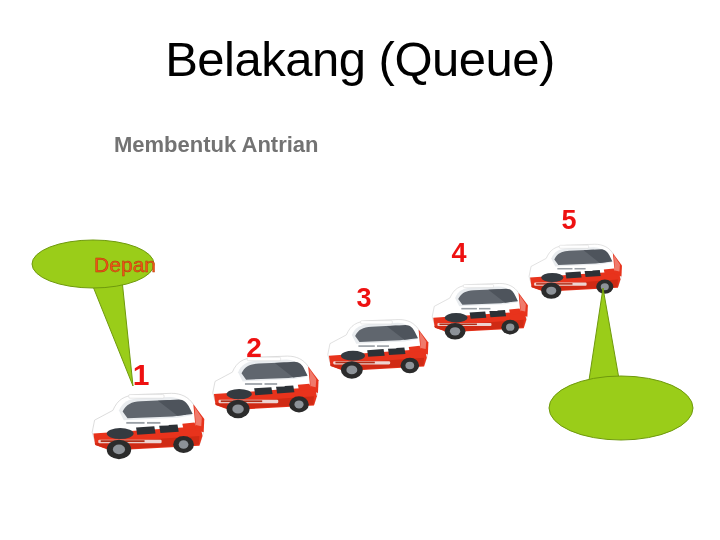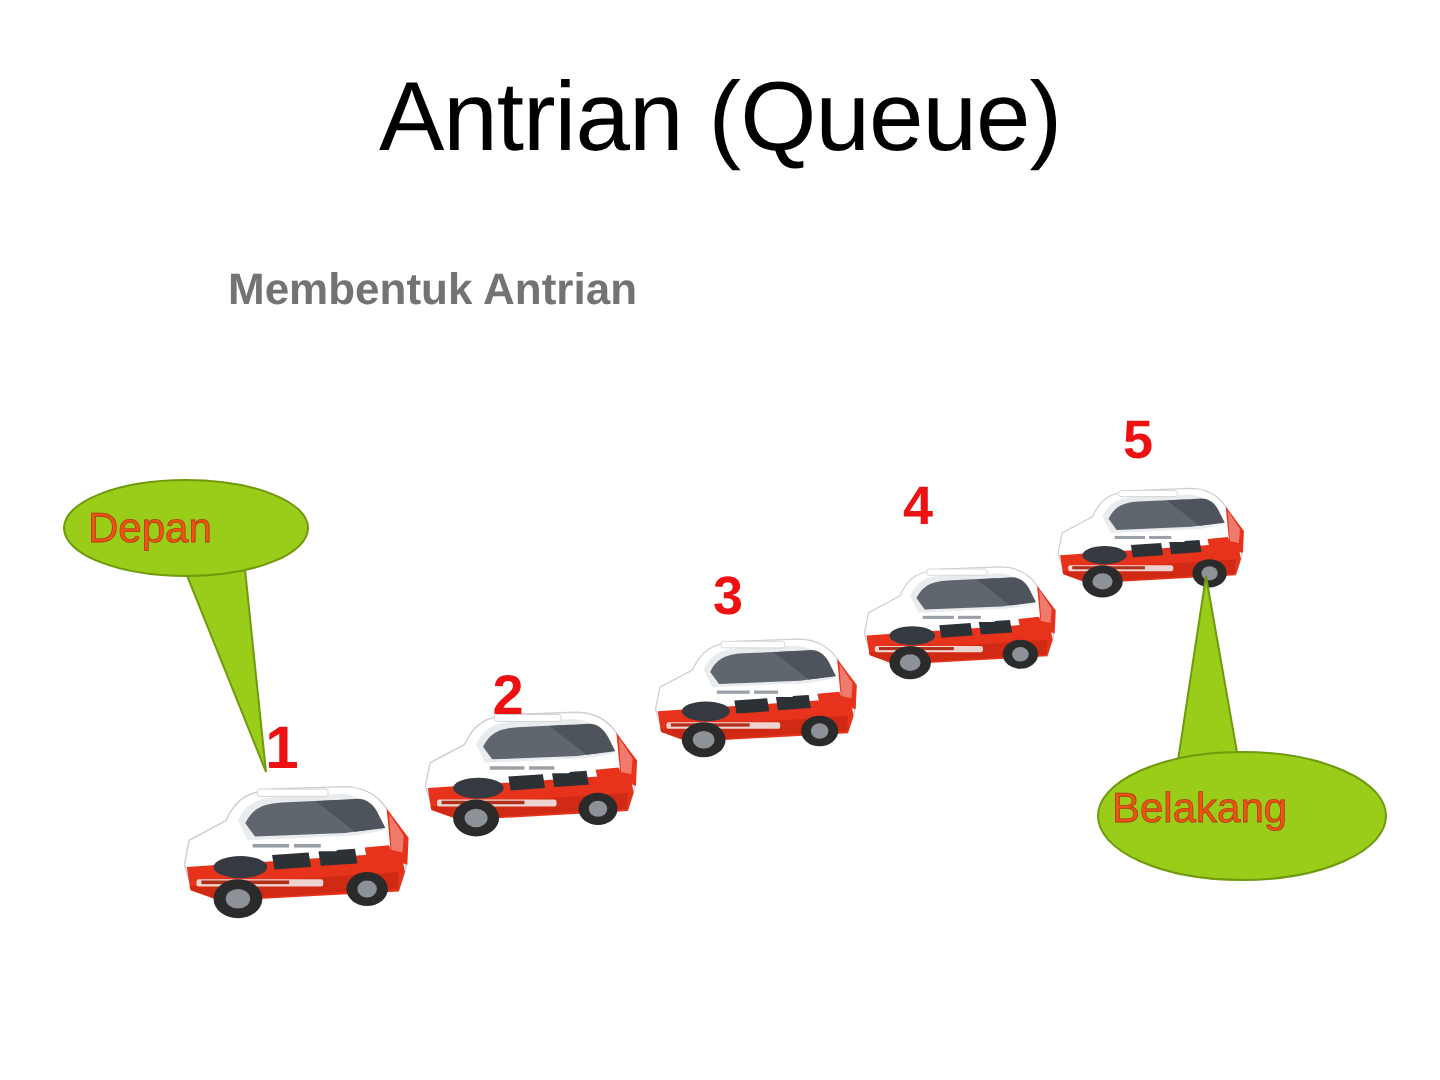--- a/index.html
+++ b/index.html
@@ -68,40 +68,40 @@
   }
   .callout-shape {
     position: absolute;
     left: 0;
     top: 0;
     width: 100%;
     height: 100%;
   }
   .callout-text {
     position: absolute;
-    text-align: left;
+    text-align: right;
     color: #ef5316;
     font-size: 21px;
     line-height: 26px;
     font-weight: 400;
     -webkit-text-stroke: 0.4px #b03a0a;
   }
 
   #callout-depan { left: 30px; top: 236px; width: 132px; height: 156px; }
   #callout-depan .callout-text { left: 14px; top: 16px; width: 112px; }
 
   #callout-belakang { left: 548px; top: 284px; width: 148px; height: 166px; }
   #callout-belakang .callout-text { left: 8px; top: 108px; width: 134px; }
 </style>
 </head>
 <body>
 
 <div id="slide">
 
-  <div id="slide-title">Antrian (Queue)</div>
+  <div id="slide-title">Belakang (Queue)</div>
 
   <div id="slide-subtitle">Membentuk Antrian</div>
 
   <div class="car" id="car-1" style="left:86px; top:386px; width:122px; height:78px;">
     <svg viewBox="0 0 200 128" xmlns="http://www.w3.org/2000/svg" aria-hidden="true">
       <g>
         <path d="M44 40 C52 22 62 16 84 14 L140 12 C156 12 168 18 176 30 L190 52 L192 78 L186 96 L40 104 L16 96 L10 76 L14 56 Z" fill="#ffffff" stroke="#cfcfcf" stroke-width="1.2"></path>
         <path d="M54 40 C60 26 70 21 88 20 L138 18 C150 18 160 24 166 34 L174 48 L150 52 L62 56 Z" fill="#e9ecef"></path>
         <path d="M60 42 C66 30 74 26 90 25 L134 23 C145 23 153 28 158 37 L164 47 L142 50 L68 53 Z" fill="#60666e"></path>
         <path d="M118 24 L152 22 C160 22 166 27 170 36 L175 46 L150 49 Z" fill="#4e545c"></path>
@@ -254,16 +254,15 @@
       <ellipse cx="63" cy="28" rx="61" ry="24" fill="#9acd19" stroke="#6f9a0d" stroke-width="1"></ellipse>
     </svg>
     <div class="callout-text">Depan</div>
   </div>
 
   <div class="callout" id="callout-belakang">
     <svg class="callout-shape" viewBox="0 0 148 166" xmlns="http://www.w3.org/2000/svg">
       <path d="M55 4 L38 116 L74 112 Z" fill="#9acd19" stroke="#6f9a0d" stroke-width="1"></path>
       <ellipse cx="73" cy="124" rx="72" ry="32" fill="#9acd19" stroke="#6f9a0d" stroke-width="1"></ellipse>
     </svg>
-    <div class="callout-text">Belakang</div>
   </div>
 
 </div>
 
 </body></html>

